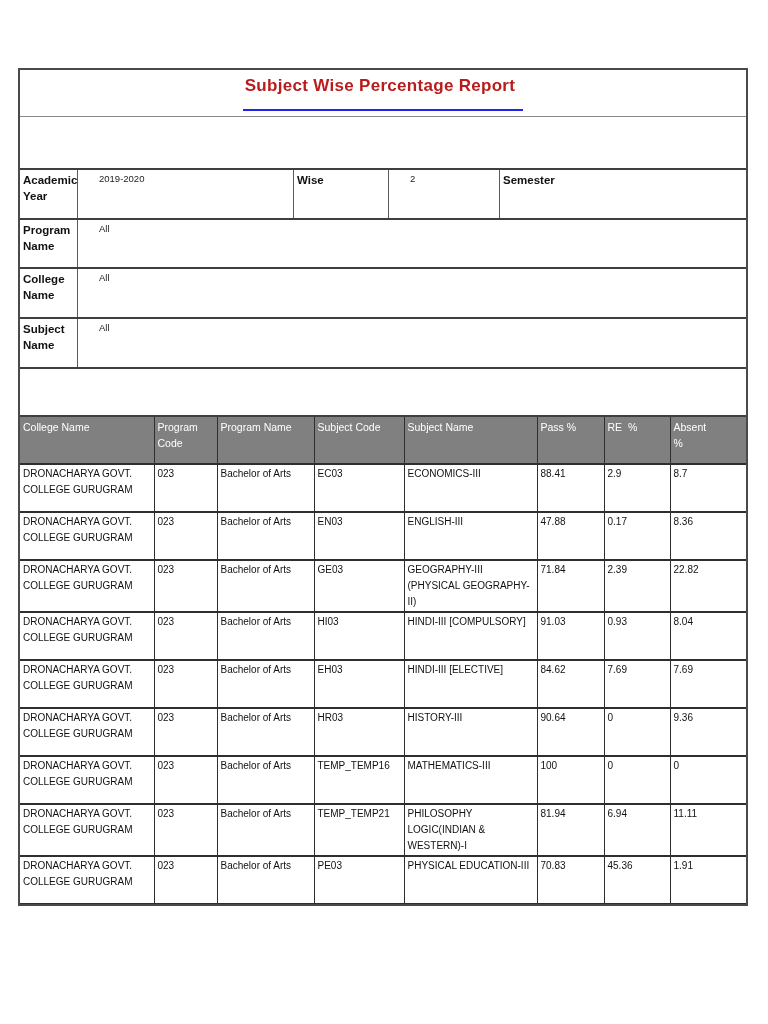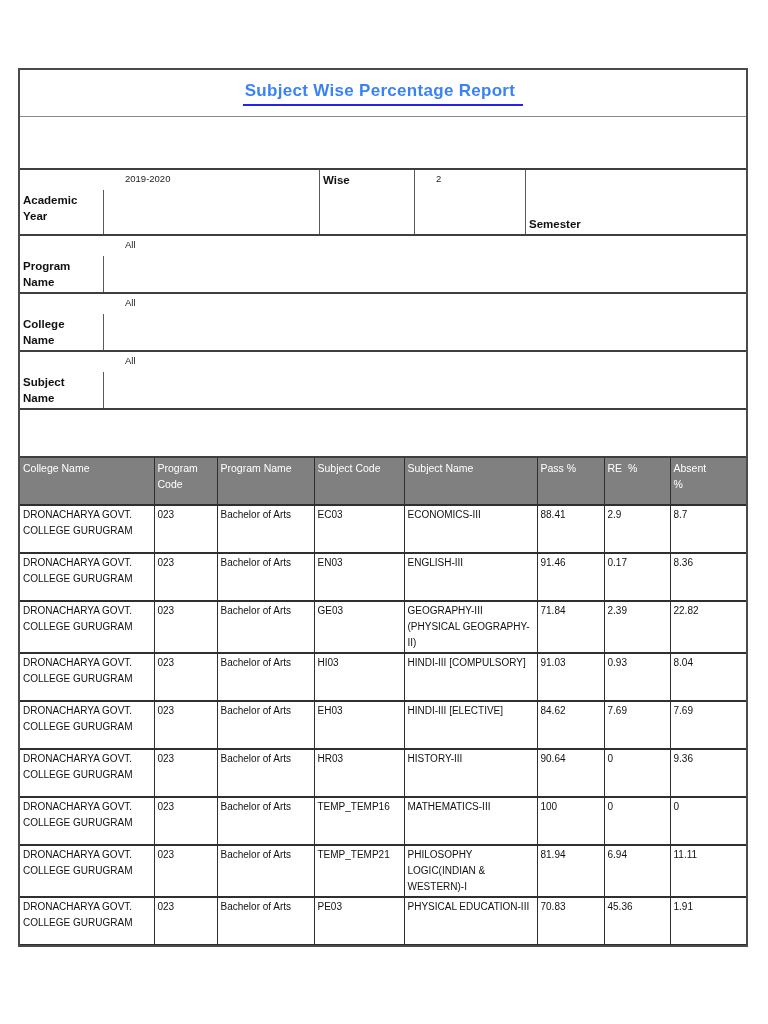--- a/index.html
+++ b/index.html
@@ -14,45 +14,45 @@
     border:2px solid #4a4a4a;
     background:#ffffff;
   }
   
   .title-row {
     height:46px;
     border-bottom:1px solid #8a8a8a;
     display:flex; align-items:center; justify-content:center;
   }
   .report-title {
-    color:#3b82f6;
+    color:#b91c1c;
     font-size:17px; font-weight:bold; letter-spacing:0.3px;
     border-bottom:2px solid #2323ee;
-    padding:0 8px 3px 2px;
+    padding:0 8px 13px 2px;
     cursor:pointer;
   }
   .spacer-top { height:51px; border-bottom:2px solid #3f3f3f; }
   .spacer-bottom { height:46px; }
   
   .form-row { display:flex; border-bottom:2px solid #3f3f3f; }
   .form-row .cell {
     box-sizing:border-box;
     border-right:1px solid #5a5a5a;
     padding:2px 4px 2px 3px;
   }
   .form-row .cell:last-child { border-right:none; }
   .cell.lbl { font-weight:bold; font-size:11.5px; line-height:16px; color:#111; }
   .cell.val { font-size:9.5px; line-height:13px; color:#222;margin-left:18px; }
   .row-h50 { min-height:48px; }
   .row-h48 { min-height:47px; }
-  .w-lbl   { width:84px;margin-top:20px; }
+  .w-lbl   { width:58px; }
   .w-ayval { width:198px; }
   .w-ylbl  { width:95px; }
   .w-yval  { width:93px; }
-  .w-slbl  { width:130px;margin-top:44px; }
+  .w-slbl  { width:130px; }
   .w-flex  { flex:1; }
   
   table.report-table { width:100%; border-collapse:collapse; table-layout:fixed; }
   .report-table th {
     background:#808080; color:#ffffff;
     font-weight:normal; font-size:10.5px; line-height:16px;
     text-align:left; vertical-align:top;
     padding:2px 2px 2px 3px;
     border:1px solid #2f2f2f;
     border-top:2px solid #3f3f3f;
@@ -144,21 +144,21 @@
         <td>88.41</td>
         <td>2.9</td>
         <td>8.7</td>
       </tr>
       <tr>
         <td>DRONACHARYA GOVT. COLLEGE GURUGRAM</td>
         <td>023</td>
         <td>Bachelor of Arts</td>
         <td>EN03</td>
         <td>ENGLISH-III</td>
-        <td>91.46</td>
+        <td>47.88</td>
         <td>0.17</td>
         <td>8.36</td>
       </tr>
       <tr>
         <td>DRONACHARYA GOVT. COLLEGE GURUGRAM</td>
         <td>023</td>
         <td>Bachelor of Arts</td>
         <td>GE03</td>
         <td>GEOGRAPHY-III (PHYSICAL GEOGRAPHY-II)</td>
         <td>71.84</td>

